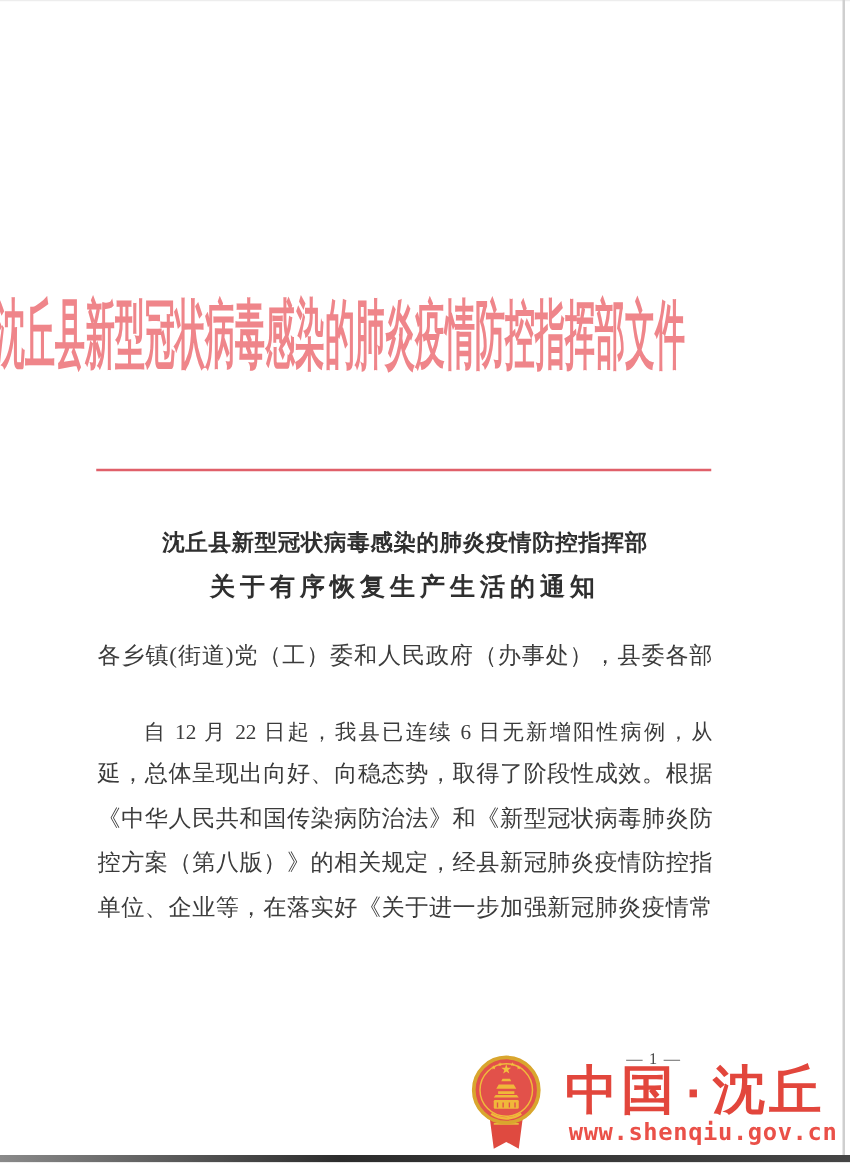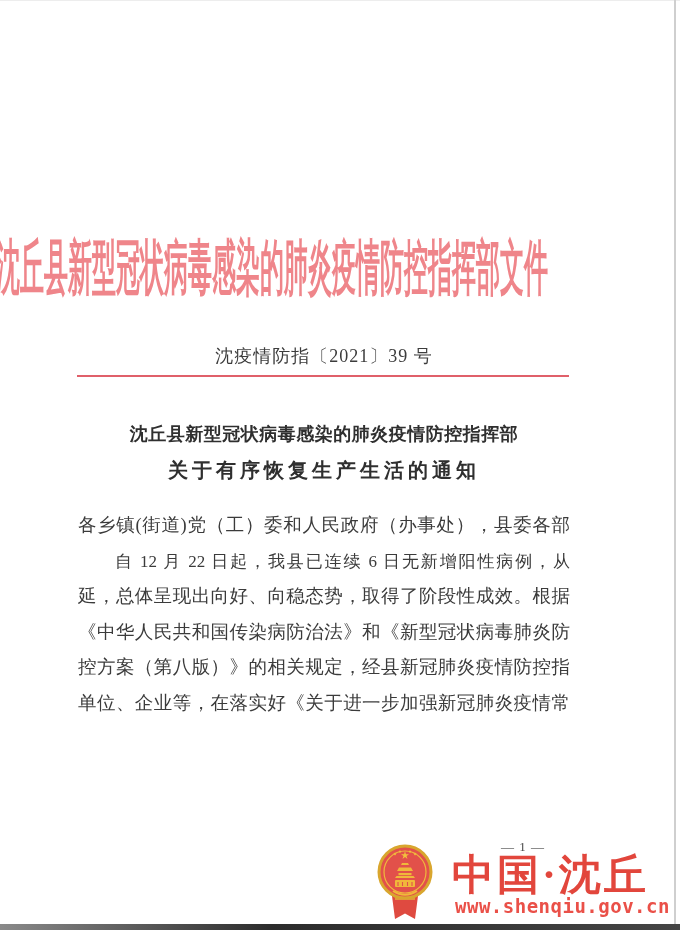--- a/index.html
+++ b/index.html
@@ -36,32 +36,32 @@
   .doc-title .t2{font-size:20px;line-height:36px;letter-spacing:4px;}
   
   .body-text{
     position:absolute;top:508px;left:78px;width:492px;color:#3b3b3b;
   }
   .body-text .line{
     height:35.6px;line-height:35.6px;font-size:18.5px;
     overflow:hidden;white-space:normal;
   }
   .body-text .line.justify{text-align:justify;text-align-last:justify;}
-  .body-text .line.indent{text-indent:37px;}
+  .body-text .line.indent{text-indent:37px;margin-top:24px;}
   .body-text .line.tight{font-size:17px;}
   
   .page-number{
     position:absolute;top:839px;left:483px;width:80px;
     text-align:center;font-size:13px;letter-spacing:1px;color:#4a4a4a;
   }
   .emblem{position:absolute;top:842px;left:377px;width:56px;height:80px;}
   .site-name{
     position:absolute;top:851px;left:452px;width:214px;
     font-size:42px;line-height:48px;font-weight:bold;
-    letter-spacing:3px;color:#e2463c;white-space:nowrap;
+    letter-spacing:3px;color:#e2463c;white-space:nowrap;font-family:Liberation Mono, monospace;
   }
   .site-url{
     position:absolute;top:895px;left:455px;
     font-family:"DejaVu Sans Mono","Liberation Mono",monospace;
     font-size:19px;font-weight:bold;letter-spacing:0.5px;color:#ea5048;
     white-space:nowrap;
   }
   
   .edge-top{position:absolute;top:0;left:0;width:680px;height:1px;background:#ededed;}
   .edge-right{position:absolute;top:0;left:674px;width:2px;height:924px;background:#cfcfcf;}
@@ -72,21 +72,20 @@
 </style>
 </head>
 <body>
 
 <div id="page">
 
   <div class="letterhead-title">
     <span class="lt-inner">沈丘县新型冠状病毒感染的肺炎疫情防控指挥部文件</span>
   </div>
 
-  <div class="doc-number">沈疫情防指〔2021〕39 号</div>
 
   <div class="red-rule"></div>
 
   <div class="doc-title">
     <div class="t1">沈丘县新型冠状病毒感染的肺炎疫情防控指挥部</div>
     <div class="t2">关于有序恢复生产生活的通知</div>
   </div>
 
   <div class="body-text" id="body-lines">
       <div class="line justify">各乡镇(街道)党（工）委和人民政府（办事处），县委各部</div>

